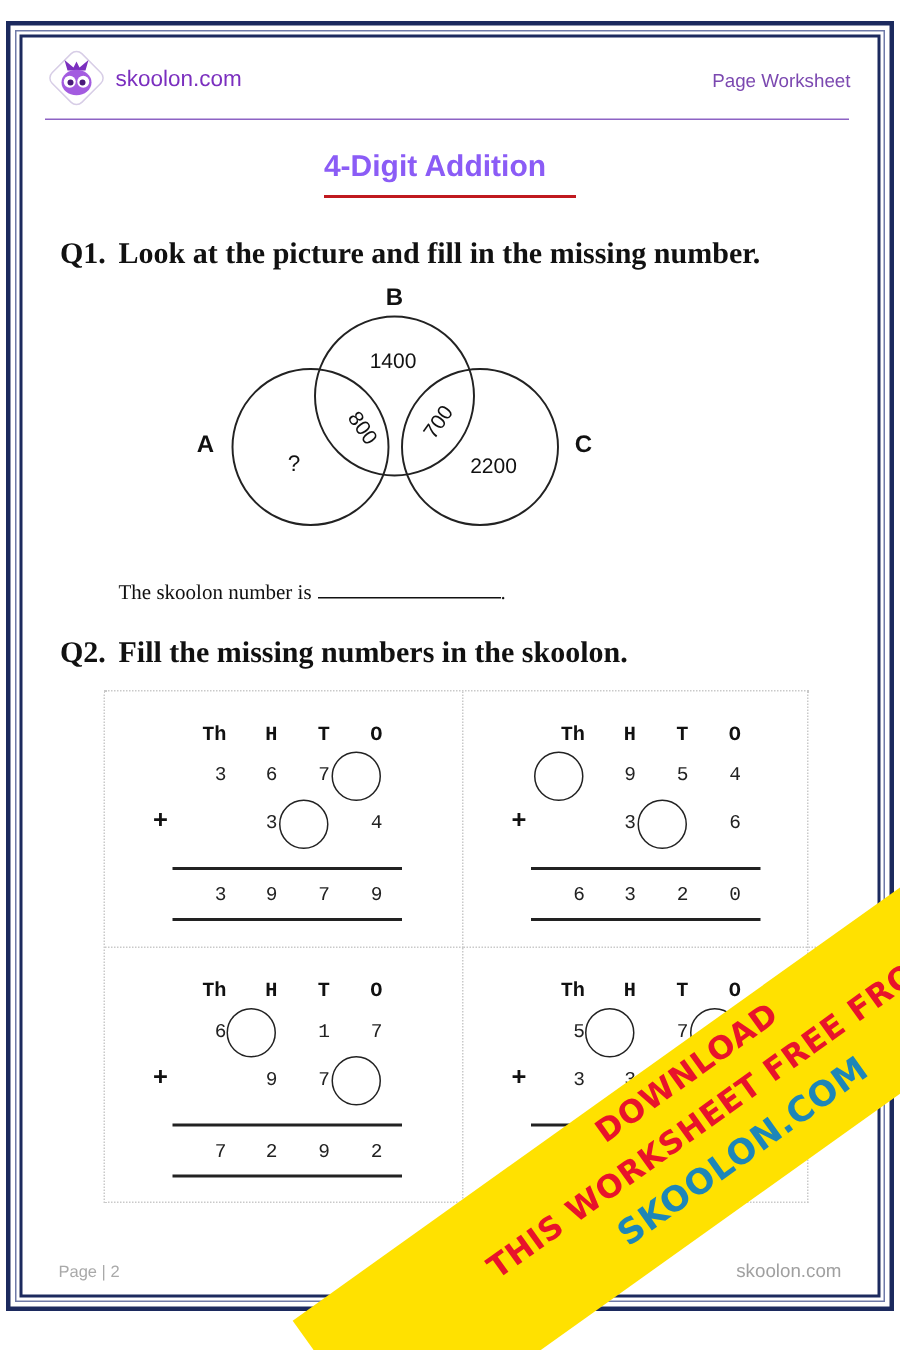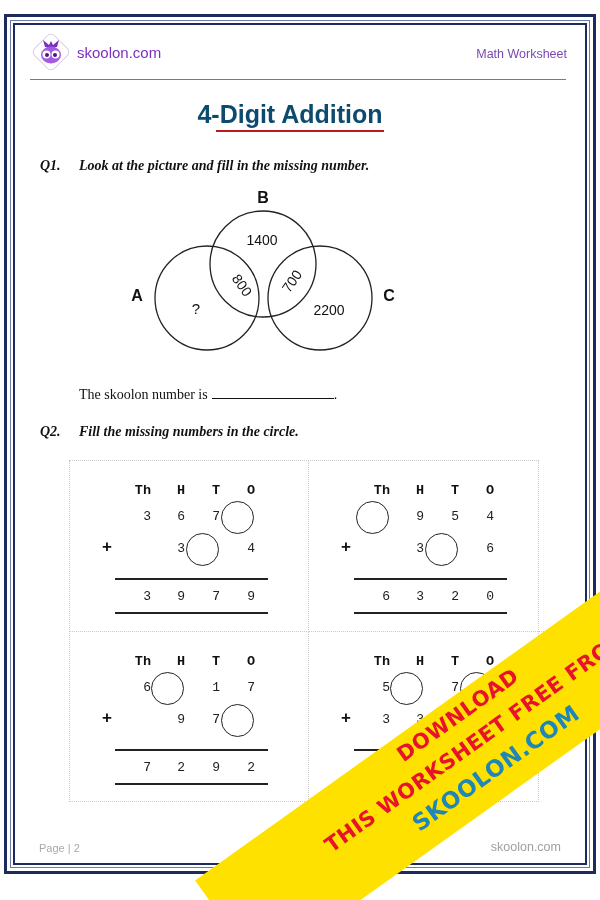--- a/index.html
+++ b/index.html
@@ -30,27 +30,27 @@
   }
   .doc-type {
     position: absolute; right: 0; top: 17px; font-size: 12.5px; color: #7b48b0;
   }
   .header-rule {
     position: absolute; left: 30px; top: 79px; width: 536px; height: 1px; background: #8d63c4;
   }
 
   .title {
     position: absolute; left: 0; width: 580px; top: 100px; text-align: center;
-    font-size: 25px; font-weight: bold; color: #0c4a6e;
+    font-size: 20px; font-weight: bold; color: #8b5cf6;
   }
   .title-rule {
     position: absolute; left: 216px; top: 130px; width: 168px; height: 2px; background: #c0191f;
   }
 
-  .q { position: absolute; left: 40px; font-family: "Liberation Serif", serif; font-weight: bold; font-size: 14px; color: #111; font-style: italic; }
+  .q { position: absolute; left: 40px; font-family: "Liberation Serif", serif; font-weight: bold; font-size: 20px; color: #111; }
   .q .num { display: inline-block; width: 39px; }
 
   .venn { position: absolute; left: 110px; top: 180px; width: 310px; height: 180px; }
 
   .answer-line {
     position: absolute; left: 79px; top: 386px; font-family: "Liberation Serif", serif; font-size: 14px; color: #111;
   }
   .answer-blank { display: inline-block; width: 122px; border-bottom: 1px solid #111; margin-left: 4px; height: 12px; vertical-align: baseline; }
 
   .grid {
@@ -97,21 +97,21 @@
   <svg class="logo" viewBox="0 0 44 44">
     <rect x="8" y="8" width="28" height="28" rx="5" transform="rotate(45 22 22)" fill="#fff" stroke="#d7cde6" stroke-width="1"></rect>
     <path d="M14 10 L20 15 L22 11 L24 15 L30 10 L28 17 L16 17 Z" fill="#7b2fbf"></path>
     <ellipse cx="22" cy="25" rx="10" ry="8.5" fill="#a35be0"></ellipse>
     <circle cx="17.5" cy="24.5" r="4" fill="#fff"></circle>
     <circle cx="26.5" cy="24.5" r="4" fill="#fff"></circle>
     <circle cx="18" cy="25" r="2" fill="#4a1a7a"></circle>
     <circle cx="26" cy="25" r="2" fill="#4a1a7a"></circle>
   </svg>
   <span class="brand">skoolon.com</span>
-  <span class="doc-type">Math Worksheet</span>
+  <span class="doc-type">Page Worksheet</span>
 </div>
 <div class="header-rule"></div>
 
 <div class="title">4-Digit Addition</div>
 <div class="title-rule"></div>
 
 <div class="q" style="top:158px;">
   <span class="num">Q1.</span><span>Look at the picture and fill in the missing number.</span>
 </div>
 
@@ -131,21 +131,21 @@
     <text x="0" y="0" text-anchor="middle" font-size="14" transform="translate(128 108) rotate(55)">800</text>
     <text x="0" y="0" text-anchor="middle" font-size="14" transform="translate(186 104) rotate(-55)">700</text>
   </g>
 </svg>
 
 <div class="answer-line">
   <span>The skoolon number is</span><span class="answer-blank"></span><span>.</span>
 </div>
 
 <div class="q" style="top:424px;">
-  <span class="num">Q2.</span><span>Fill the missing numbers in the circle.</span>
+  <span class="num">Q2.</span><span>Fill the missing numbers in the skoolon.</span>
 </div>
 
 <div class="grid">
   <div class="cell c0">
       <div class="col hdr" style="left: 64px; top: 22px;">Th</div>
       <div class="col hdr" style="left: 98px; top: 22px;">H</div>
       <div class="col hdr" style="left: 133px; top: 22px;">T</div>
       <div class="col hdr" style="left: 168px; top: 22px;">O</div>
       <div class="col" style="left: 64px; top: 48px;">3</div>
       <div class="col" style="left: 98px; top: 48px;">6</div>

